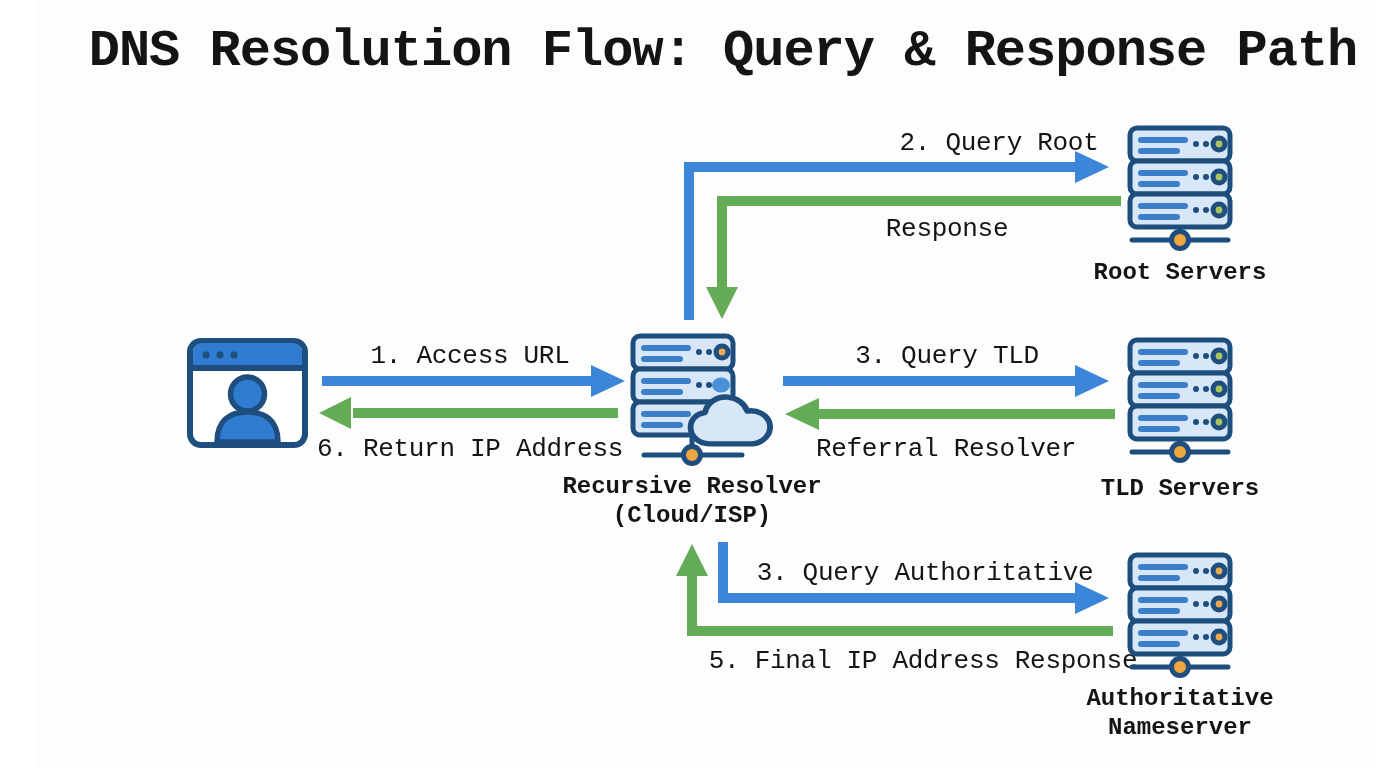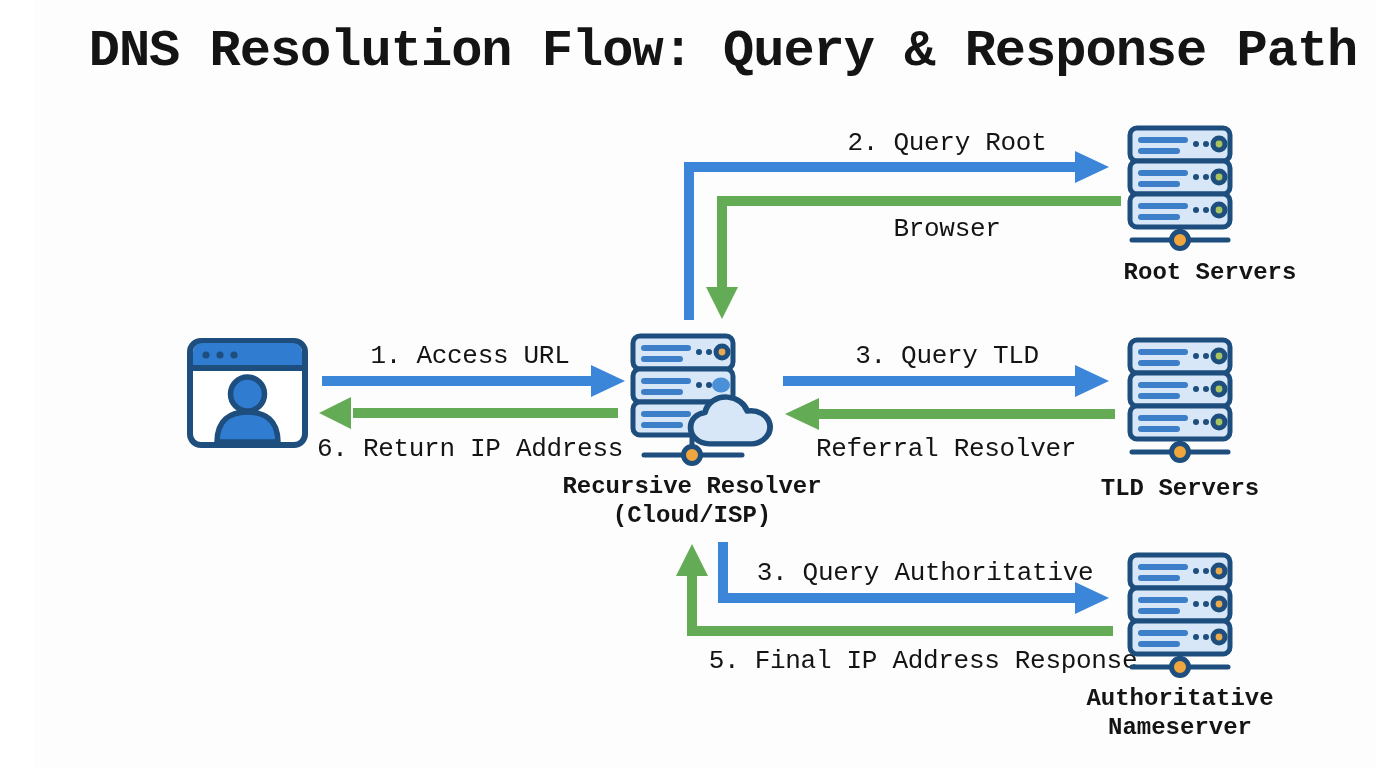--- a/index.html
+++ b/index.html
@@ -103,22 +103,22 @@
     </g>
 
     <g>
       <path class="r-stroke" d="M1078,631 H657 V576"></path>
       <polygon class="r-fill" points="641,576 657,544 673,576"></polygon>
     </g>
   </svg>
 
   <div class="edge-label" style="left:435px;top:341px;">1. Access URL</div>
   <div class="edge-label" style="left:435px;top:434px;">6. Return IP Address</div>
-  <div class="edge-label" style="left:912px;top:128px;">2. Query Root</div>
-  <div class="edge-label" style="left:912px;top:214px;">Browser</div>
+  <div class="edge-label" style="left:964px;top:128px;">2. Query Root</div>
+  <div class="edge-label" style="left:912px;top:214px;">Response</div>
   <div class="edge-label" style="left:912px;top:341px;">3. Query TLD</div>
   <div class="edge-label" style="left:911px;top:434px;">Referral Resolver</div>
   <div class="edge-label" style="left:890px;top:558px;">3. Query Authoritative</div>
   <div class="edge-label" style="left:888px;top:646px;">5. Final IP Address Response</div>
 
   <div class="icon" style="left:152px;top:338px;">
     <svg width="121" height="110" viewBox="0 0 121 110">
       <rect class="browser-frame" x="3" y="3" width="115" height="104" rx="11"></rect>
       <path class="browser-bar" d="M6 14 a9 9 0 0 1 9-9 h91 a9 9 0 0 1 9 9 v16 H6 Z"></path>
       <circle class="ic-dot" cx="19" cy="17" r="3.6"></circle>
@@ -180,21 +180,21 @@
         <circle class="ic-dot" cx="79" cy="52" r="3"></circle>
       <circle class="ic-led" cx="92" cy="52" r="8.5"></circle>
         <circle class="led-green" cx="92" cy="52" r="3.4"></circle>
       <circle class="ic-dot" cx="69" cy="85" r="3"></circle>
         <circle class="ic-dot" cx="79" cy="85" r="3"></circle>
       <circle class="ic-led" cx="92" cy="85" r="8.5"></circle>
         <circle class="led-green" cx="92" cy="85" r="3.4"></circle>
       <circle class="ic-node" cx="53" cy="115" r="8.5"></circle>
     </svg>
   </div>
-  <div class="node-label" style="left:1175px;top:258px;text-align:right;">Root Servers</div>
+  <div class="node-label" style="left:1145px;top:258px;text-align:right;">Root Servers</div>
 
   <div class="icon" style="left:1092px;top:337px;">
     <svg width="106" height="126" viewBox="0 0 106 126">
       <line class="ic-line" x1="53" y1="100" x2="53" y2="108"></line>
       <line class="ic-line" x1="5" y1="115" x2="101" y2="115"></line>
       <rect class="ic-row" x="3" y="3" width="100" height="33" rx="7"></rect>
       <rect class="ic-row" x="3" y="36" width="100" height="33" rx="7"></rect>
       <rect class="ic-row" x="3" y="69" width="100" height="33" rx="7"></rect>
       <line class="ic-bar" x1="14" y1="15" x2="58" y2="15"></line>
       <line class="ic-bar" x1="14" y1="26" x2="50" y2="26"></line>

